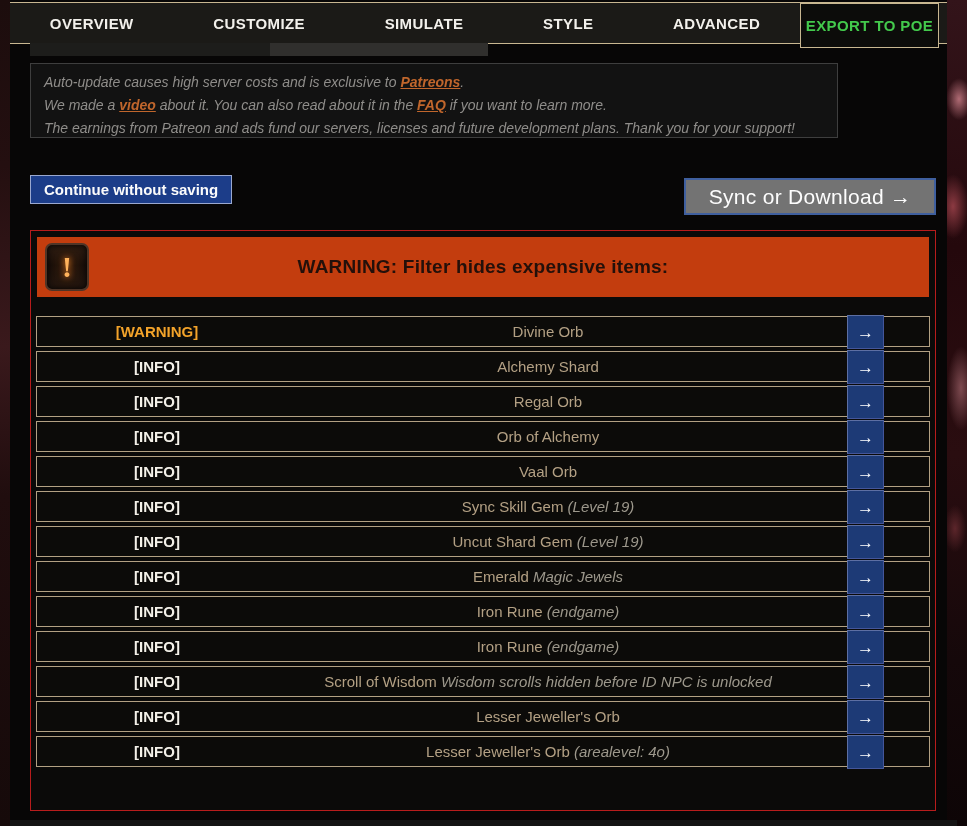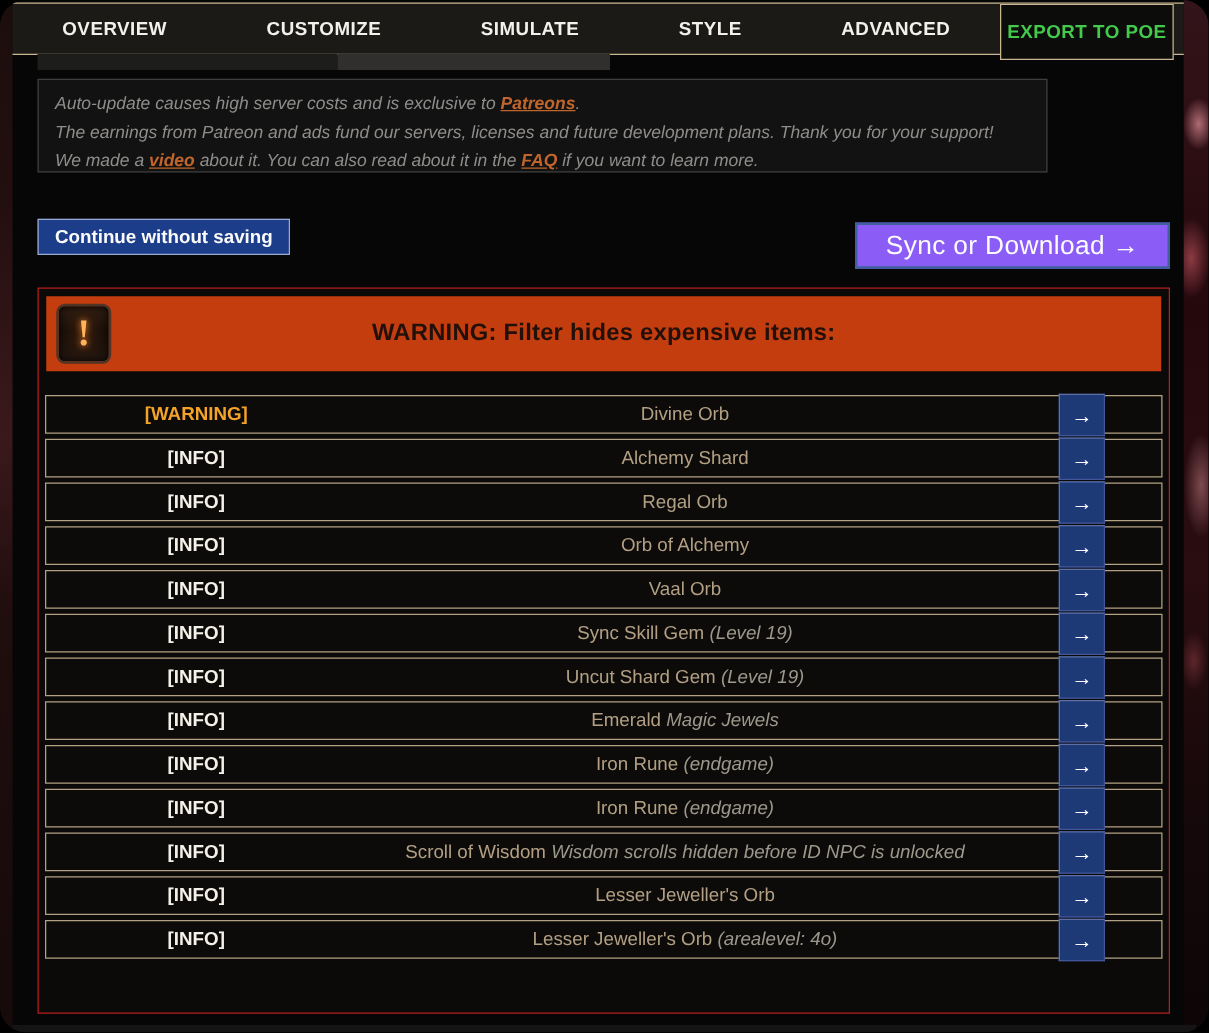--- a/index.html
+++ b/index.html
@@ -1,21 +1,20 @@
 <!DOCTYPE html>
 <html><head>
 <meta charset="utf-8">
 <style>
   * { margin:0; padding:0; box-sizing:border-box; }
   html,body { background:#000; }
   body { font-family:"Liberation Sans", sans-serif; }
   .page {
     position:relative; width:967px; height:826px; background:#070606; overflow:hidden;
     margin:0 auto;
-    border-radius:21px;
   }
   
   .bg-strip { position:absolute; top:0; height:826px; }
   .bg-left {
     left:0; width:10px;
     background:linear-gradient(180deg,#1c0d0d 0%,#240f10 20%,#3a191c 42%,#200d0e 60%,#160a0a 100%);
   }
   .bg-right {
     left:947px; width:20px;
     background:
@@ -59,21 +58,21 @@
   .info-box a { color:#c0662c; font-weight:bold; text-decoration:underline; cursor:pointer; }
 
   
   .btn-continue {
     position:absolute; left:20px; top:175px; height:29px; padding:0 13px;
     background:#1c3d89; border:1px solid #9aa8cf; color:#fbfbfb;
     font-size:15px; font-weight:bold; font-family:inherit; cursor:pointer;
   }
   .btn-sync {
     position:absolute; left:674px; top:178px; width:252px; height:37px;
-    background:#8b5cf6; border:2px solid #3f5f9e; color:#fdfdfd;
+    background:#737373; border:2px solid #3f5f9e; color:#fdfdfd;
     font-size:21px; font-family:inherit; cursor:pointer; letter-spacing:.3px;
   }
 
   
   .warning-panel {
     position:absolute; left:20px; top:230px; width:906px; height:581px;
     background:#0b0a09; border:1px solid #b71c1c;
   }
   .warning-header {
     position:relative; margin:6px; height:60px; background:#c33d0e;
@@ -131,22 +130,22 @@
           <button class="nav-tab">STYLE</button>
           <button class="nav-tab">ADVANCED</button>
         </div>
     <button class="nav-tab-export">EXPORT TO POE</button>
       </div>
     <div class="stub stub1"></div>
     <div class="stub stub2"></div>
 
     <div class="info-box">
       <div><span>Auto-update causes high server costs and is exclusive to </span><a>Patreons</a><span>.</span></div>
+      <div><span>We made a </span><a>video</a><span> about it. You can also read about it in the </span><a>FAQ</a><span> if you want to learn more.</span></div>
       <div><span>The earnings from Patreon and ads fund our servers, licenses and future development plans. Thank you for your support!</span></div>
-      <div><span>We made a </span><a>video</a><span> about it. You can also read about it in the </span><a>FAQ</a><span> if you want to learn more.</span></div>
     </div>
 
     <button class="btn-continue">Continue without saving</button>
     <button class="btn-sync">Sync or Download →</button>
 
     <div class="warning-panel">
       <div class="warning-header">
         <div class="warn-icon">
           <span>!</span>
         </div>

